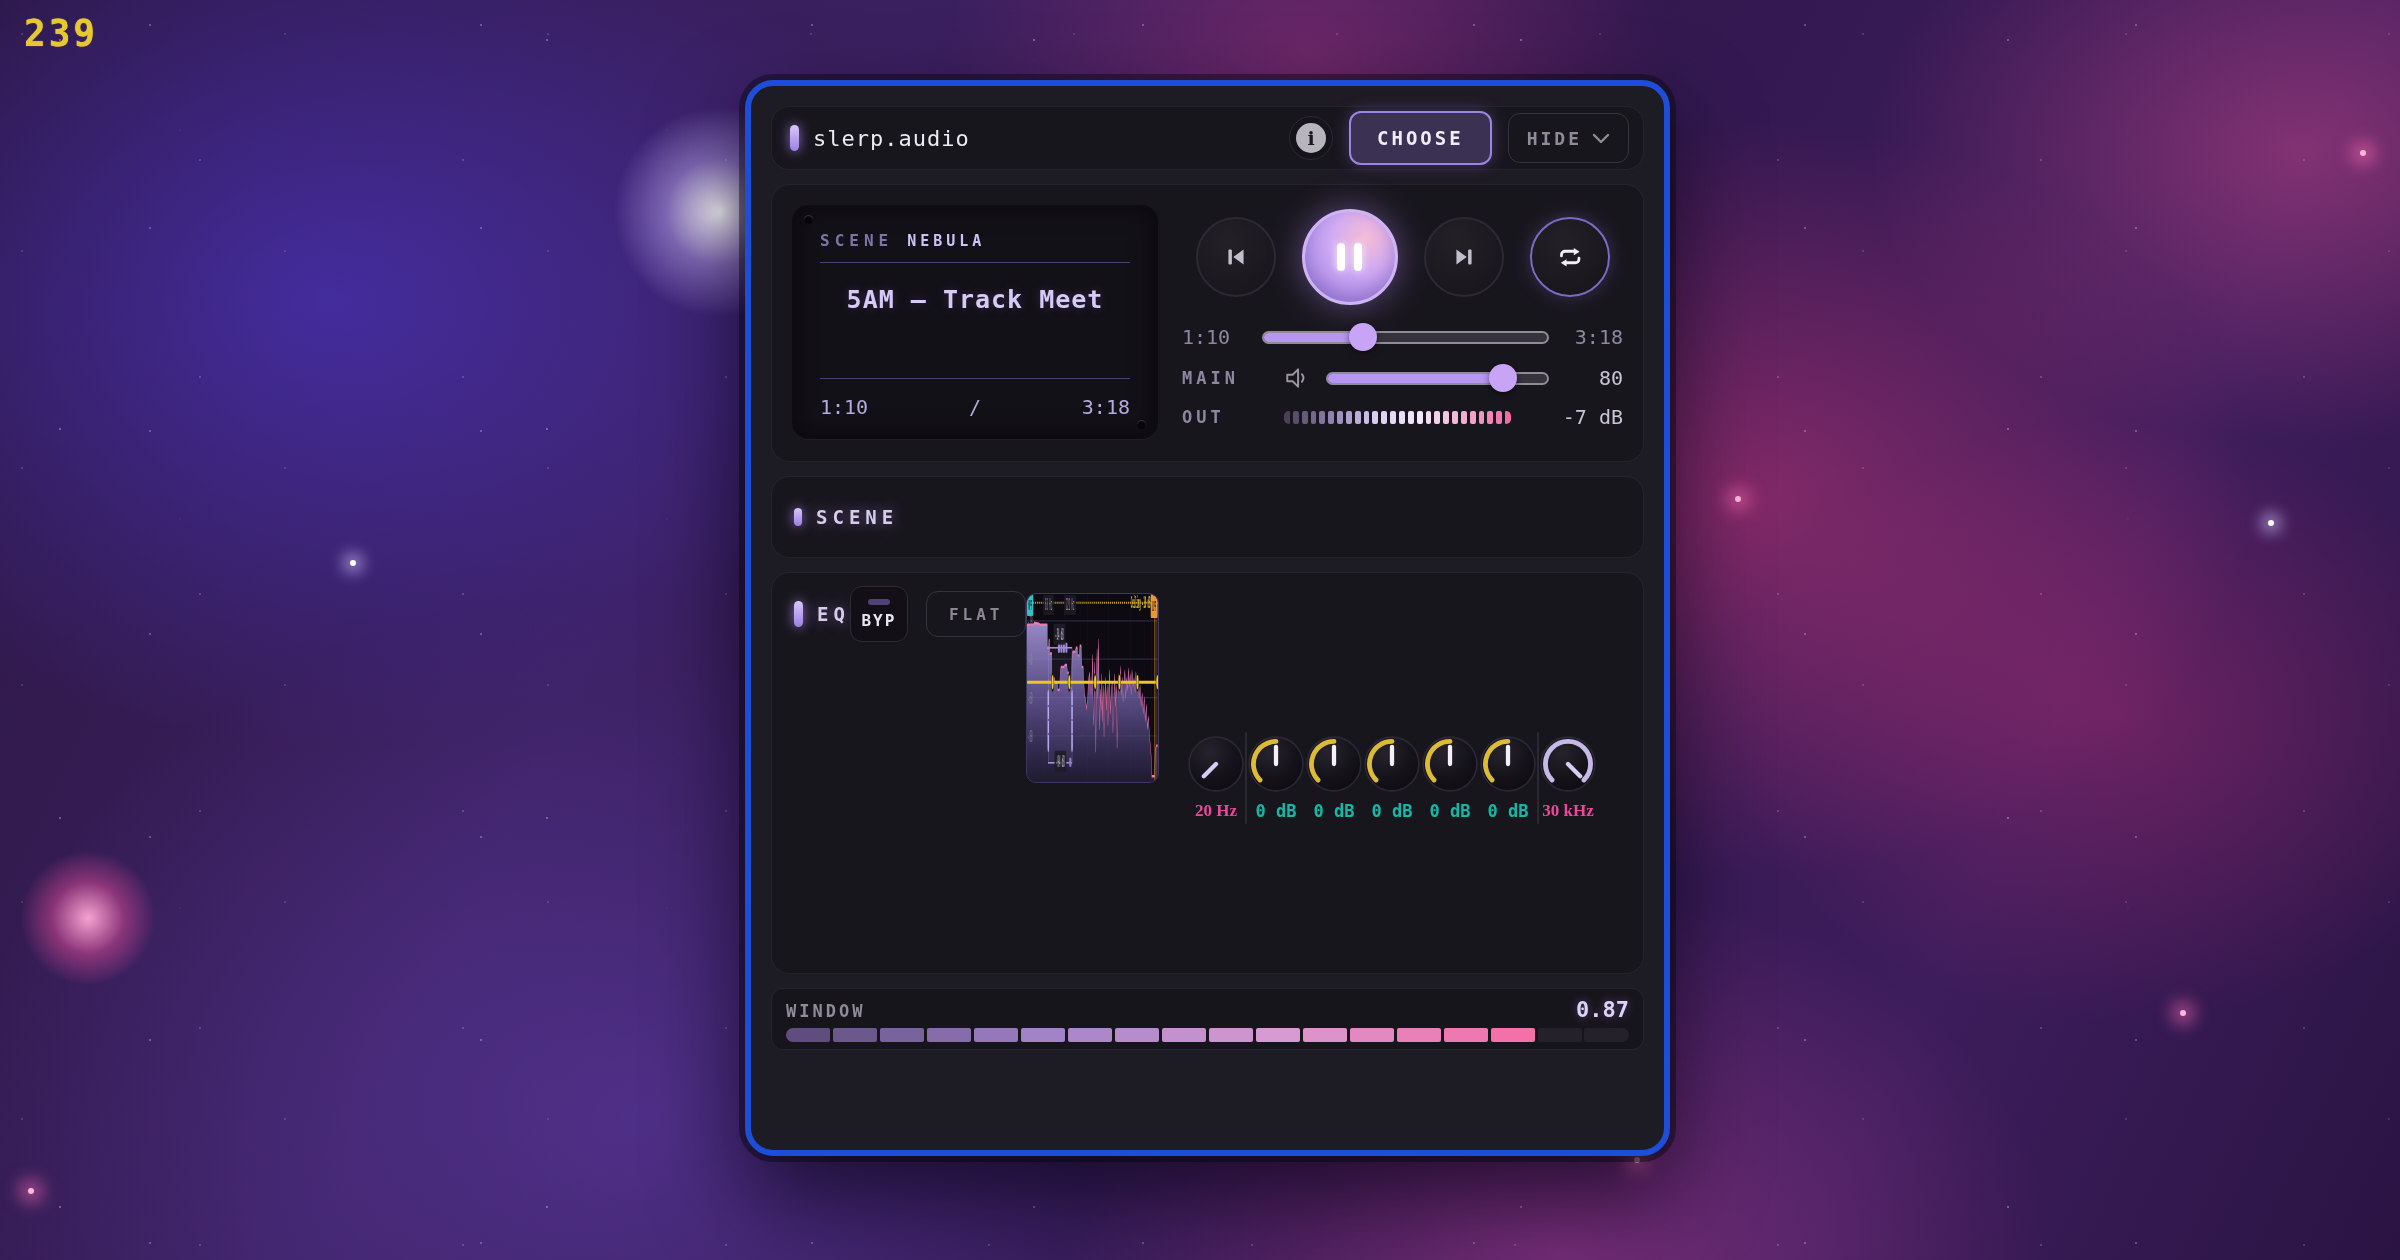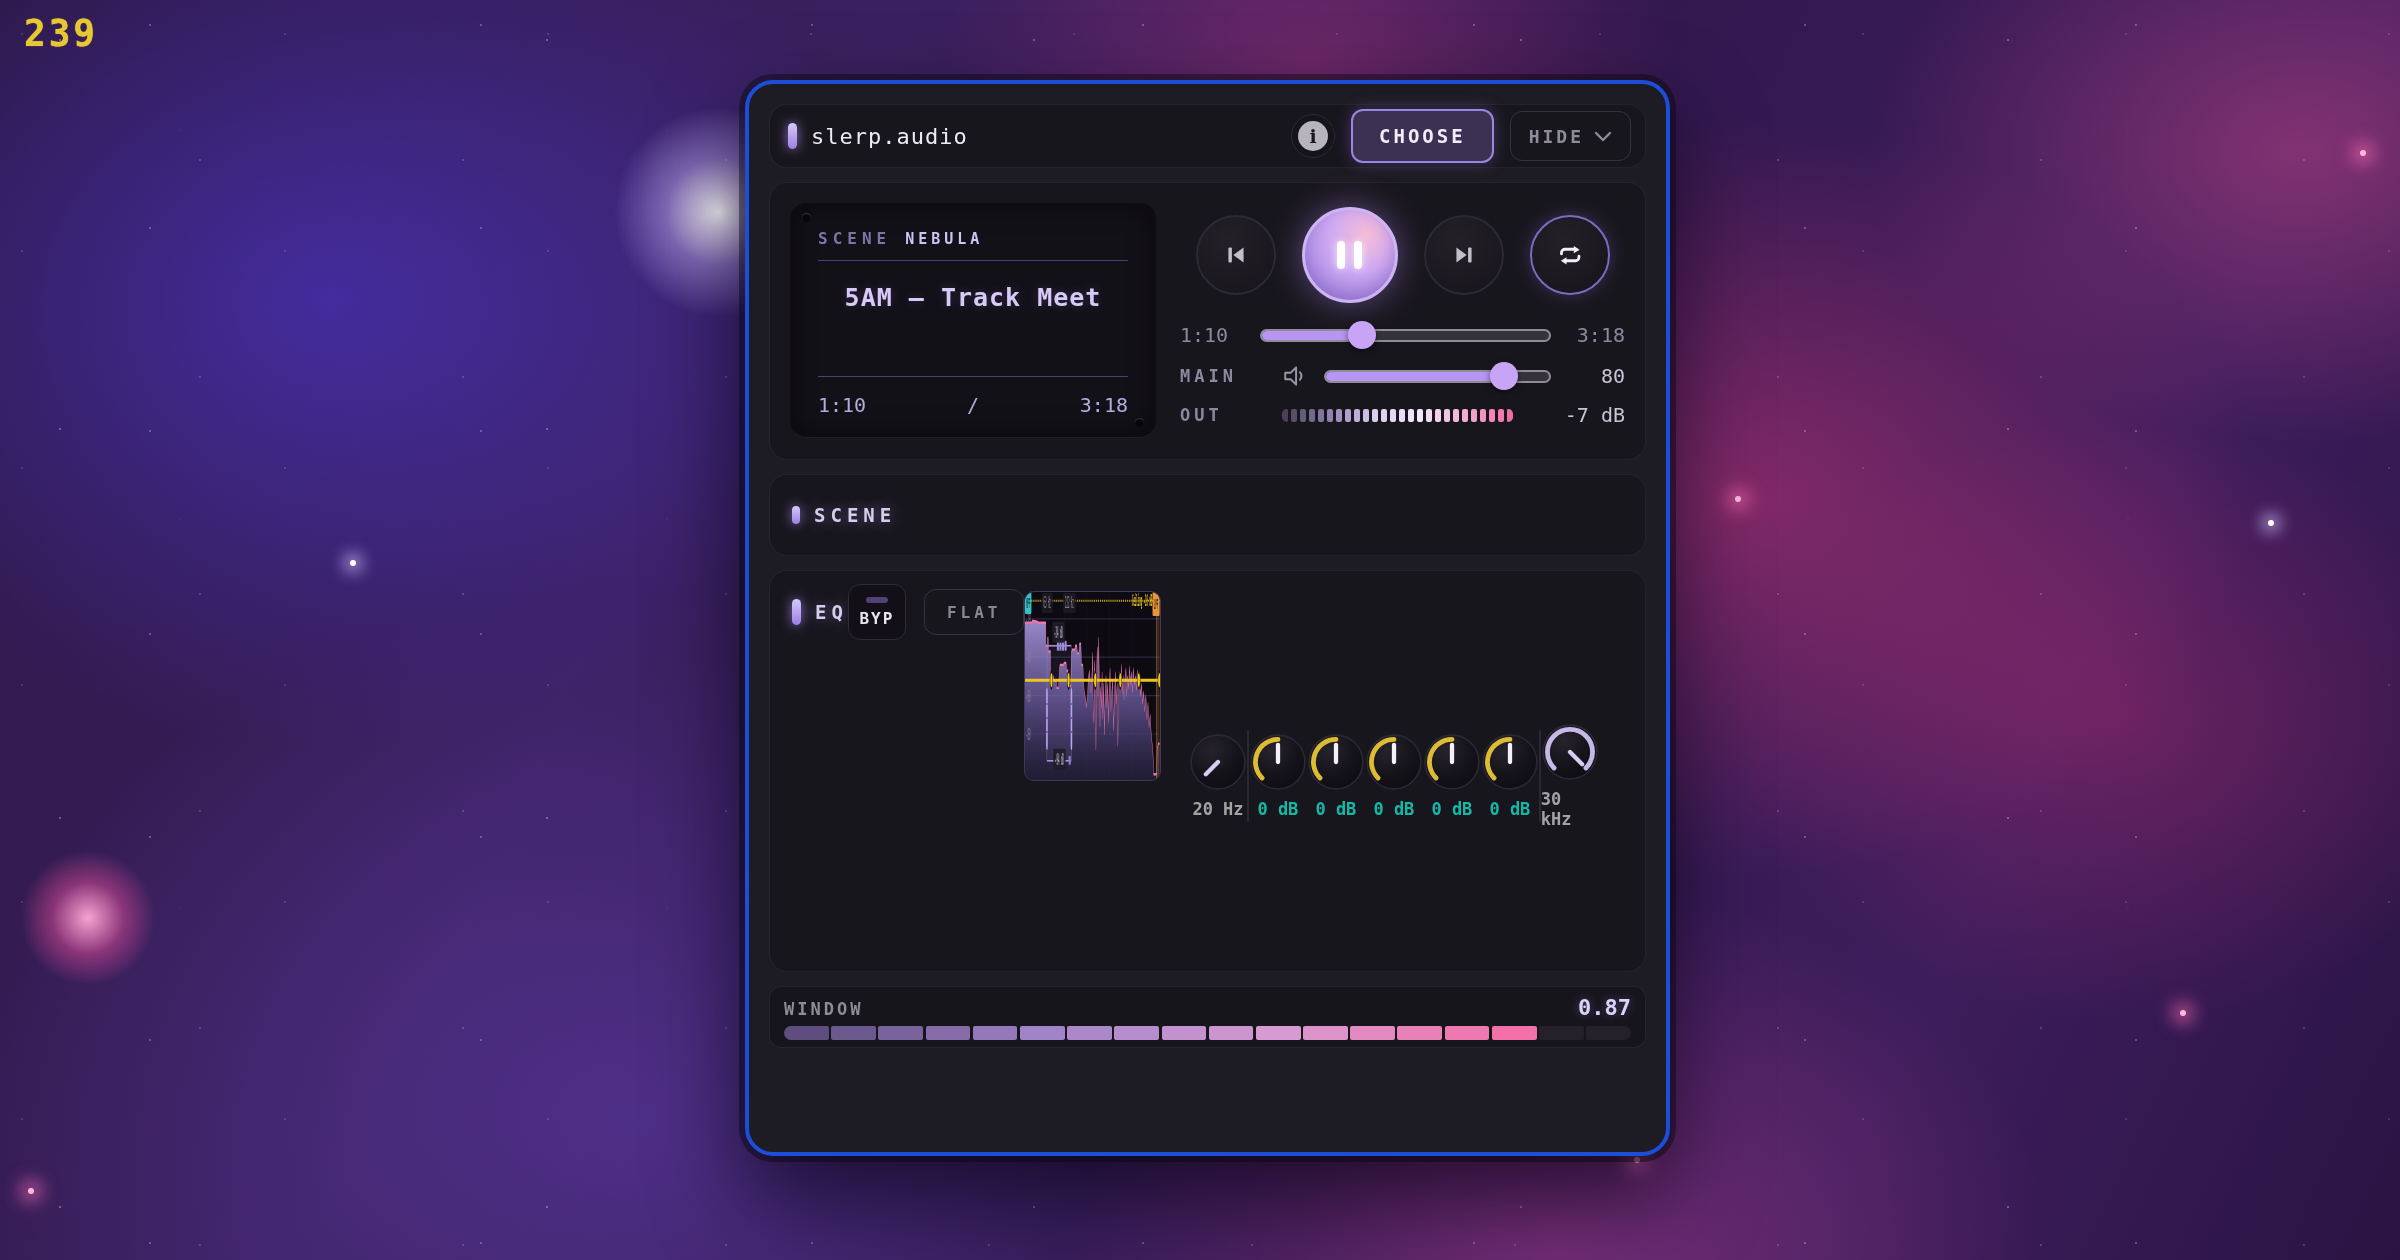--- a/index.html
+++ b/index.html
@@ -38,21 +38,21 @@
     background-size:487px 389px; }
   .accent-star { position:absolute; width:6px; height:6px; border-radius:50%; background:#fff; }
   .accent-star.pink { background:#ffb8dc; box-shadow:0 0 18px 7px rgba(255,110,180,.75); }
   .accent-star.white { box-shadow:0 0 16px 6px rgba(210,190,255,.8); }
 
   .counter { position:absolute; left:24px; top:12px; color:#e8c830; font-size:36px; font-weight:bold;
     letter-spacing:3px; text-shadow:0 0 1px #e8c830; transform:scaleY(1.05); }
 
   
   .card { position:absolute; left:745px; top:80px; width:925px; height:1076px;
-    background:#1d1b23; border:4px solid #1d4ed8; border-radius:28px; padding:20px;
+    background:#1d1b23; border:6px solid #1d4ed8; border-radius:28px; padding:20px;
     box-shadow:0 40px 90px rgba(5,0,15,.65), 0 0 0 6px rgba(10,8,14,.45);
     display:flex; flex-direction:column; gap:14px; }
   .panel { background:#18161d; border:1px solid rgba(160,150,190,.10); border-radius:18px; }
 
   
   .hdr { height:64px; display:flex; align-items:center; padding:0 14px 0 18px; }
   .pill { width:9px; height:26px; border-radius:6px; background:linear-gradient(180deg,#d8c8fa,#9d7fe2);
     box-shadow:0 0 12px rgba(170,140,245,.8); margin-right:14px; flex:none; }
   .pill.sm { height:18px; width:8px; }
   .app-title { color:#eceaf2; font-size:22px; letter-spacing:1px; }
@@ -124,21 +124,21 @@
   .byp-txt { color:#e9e6f0; font-size:16px; font-weight:bold; letter-spacing:2px; }
   .flat-btn { height:46px; padding:0 22px; border:1px solid #35323d; border-radius:12px; background:transparent;
     color:#8a8694; font-size:16px; font-weight:bold; letter-spacing:4px; display:flex; align-items:center; cursor:pointer; }
   .eq-graph { margin-top:6px; height:190px; border-radius:10px; overflow:hidden; background:#0d0b11;
     border:1px solid #3e3860; cursor:crosshair; }
   .eq-graph svg { display:block; width:100%; height:100%; }
 
   .knob-row { flex:1; display:flex; align-items:center; justify-content:space-between; padding:8px 28px 0; }
   .knob { display:flex; flex-direction:column; align-items:center; gap:8px; cursor:pointer; }
   .knob-label { font-size:17px; font-weight:bold; }
-  .knob-label.lav { color:#a3a3a3; } .knob-label.yel { color:#14b8a6; }
+  .knob-label.lav { color:#ec4899;font-family:Liberation Serif, serif; } .knob-label.yel { color:#14b8a6; }
   .ksep { width:2px; height:92px; background:#2b2833; border-radius:1px; }
 
   
   .meter-row { display:flex; gap:14px; height:62px; }
   .mcard { flex:1; background:#17151c; border:1px solid rgba(160,150,190,.12); border-radius:12px;
     padding:8px 14px 7px; display:flex; flex-direction:column; justify-content:space-between; }
   .mtop { display:flex; justify-content:space-between; align-items:baseline; }
   .mlabel { color:#8f8b99; font-size:17px; font-weight:bold; letter-spacing:3px; }
   .mval { color:#dcd3f6; font-size:22px; font-weight:bold; text-shadow:0 0 10px rgba(170,140,245,.4); }
   .msegs { display:flex; gap:2.5px; height:14px; cursor:pointer; }

